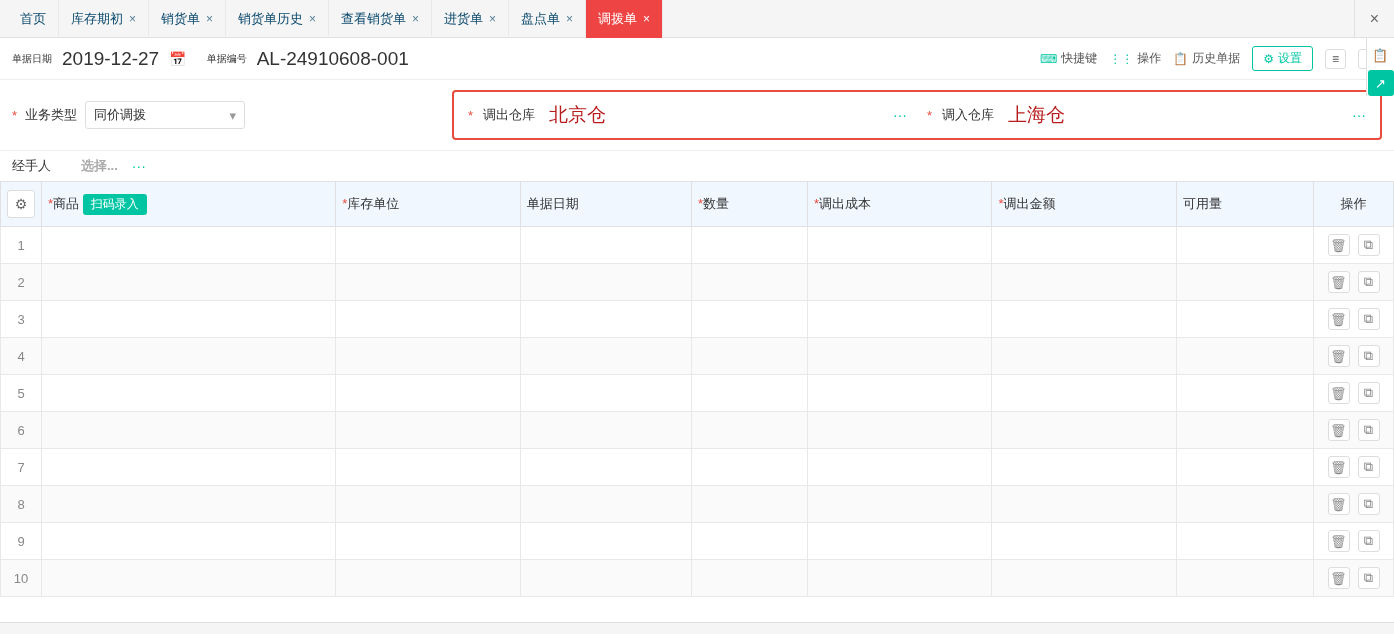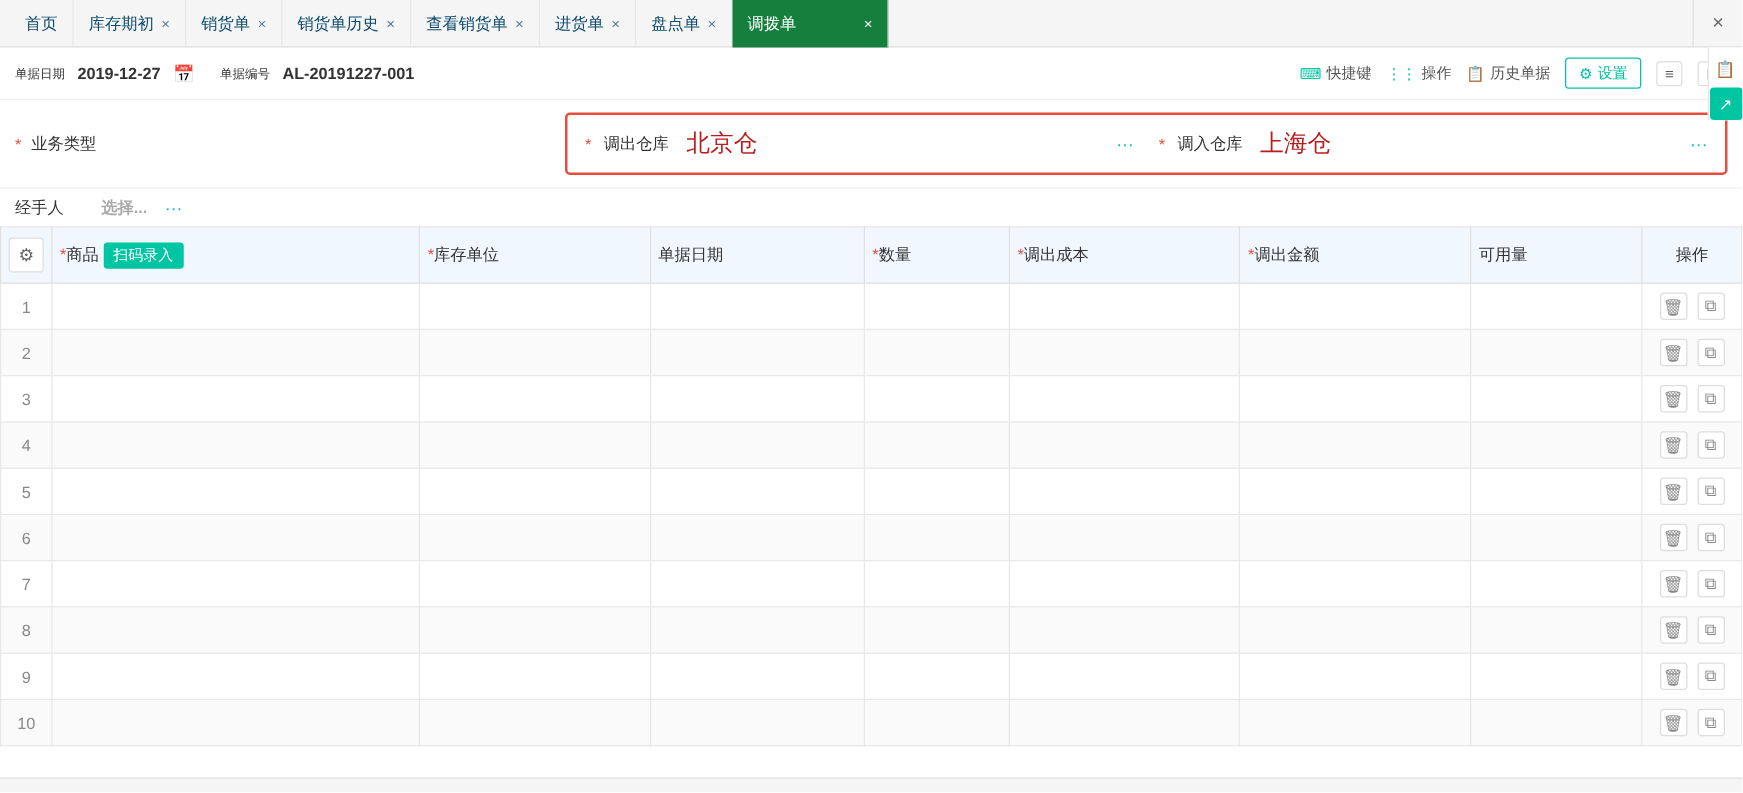--- a/index.html
+++ b/index.html
@@ -8,40 +8,40 @@
     
     .tab-bar {
       display: flex; align-items: center; background: #f5f5f5; border-bottom: 1px solid #e0e0e0;
       height: 38px; padding: 0 8px; position: relative;
     }
     .tab-item {
       display: flex; align-items: center; padding: 0 12px; height: 38px; cursor: pointer;
       font-size: 13px; color: #0c4a6e; white-space: nowrap; border-right: 1px solid #e8e8e8;
     }
     .tab-item.active {
-      background: #15803d; color: #fff; font-weight: 500; gap: 48px;
+      background: #ef4444; color: #fff; font-weight: 500;
     }
     .tab-item .close-icon {
       margin-left: 6px; font-size: 12px; cursor: pointer; color: inherit; opacity: 0.7;
     }
     .tab-item.active .close-icon { color: #fff; opacity: 1; }
     .window-close {
       position: absolute; right: 0; top: 0; height: 38px; width: 40px;
       display: flex; align-items: center; justify-content: center;
       cursor: pointer; font-size: 16px; color: #666; border-left: 1px solid #e0e0e0;
     }
 
     
     .toolbar {
       display: flex; align-items: center; padding: 8px 12px; background: #fff;
       border-bottom: 1px solid #eee; gap: 16px;
     }
     .toolbar-left { display: flex; align-items: center; gap: 10px; }
     .toolbar-label { color: #333; font-size: 10px; }
-    .toolbar-value { color: #333; font-size: 13px; font-weight: 700; }
+    .toolbar-value { color: #333; font-size: 19px; font-weight: 400; }
     .date-icon { color: #00c5a3; font-size: 14px; cursor: pointer; }
     .toolbar-right {
       margin-left: auto; display: flex; align-items: center; gap: 12px; color: #666; font-size: 12px;
     }
     .toolbar-right-item { display: flex; align-items: center; gap: 4px; cursor: pointer; color: #555; }
     .toolbar-right-item .icon { color: #00c5a3; }
     .btn-settings {
       background: #fff; border: 1px solid #00c5a3; color: #00c5a3; padding: 3px 10px;
       border-radius: 3px; cursor: pointer; font-size: 12px; display: flex; align-items: center; gap: 4px;
     }
@@ -160,21 +160,21 @@
 </div>
 
 <div class="main-content">
 
   <div class="toolbar">
     <div class="toolbar-left">
       <span class="toolbar-label">单据日期</span>
       <span class="toolbar-value">2019-12-27</span>
       <span class="date-icon">📅</span>
       <span class="toolbar-label" style="margin-left:10px">单据编号</span>
-      <span class="toolbar-value">AL-20191227-001</span>
+      <span class="toolbar-value">AL-24910608-001</span>
     </div>
     <div class="toolbar-right">
       <div class="toolbar-right-item">
         <span class="icon">⌨</span>
         <span>快捷键</span>
       </div>
       <div class="toolbar-right-item">
         <span class="icon">⋮⋮</span>
         <span>操作</span>
       </div>
@@ -193,20 +193,24 @@
         <span>⊞</span>
       </div>
     </div>
   </div>
 
   <div class="form-area">
     <div class="form-left">
       <div class="form-field">
         <span class="required">*</span>
         <span class="field-label">业务类型</span>
+      </div>
+      <div class="field-select">
+        <span>同价调拨</span>
+        <span class="arrow">▾</span>
       </div>
     </div>
 
     <div class="highlight-box">
       <div class="warehouse-field">
         <span class="required">*</span>
         <span class="field-label">调出仓库</span>
         <span class="field-value" style="margin-left:6px;">北京仓</span>
         <span class="field-more" style="margin-left:auto;">···</span>
       </div>

